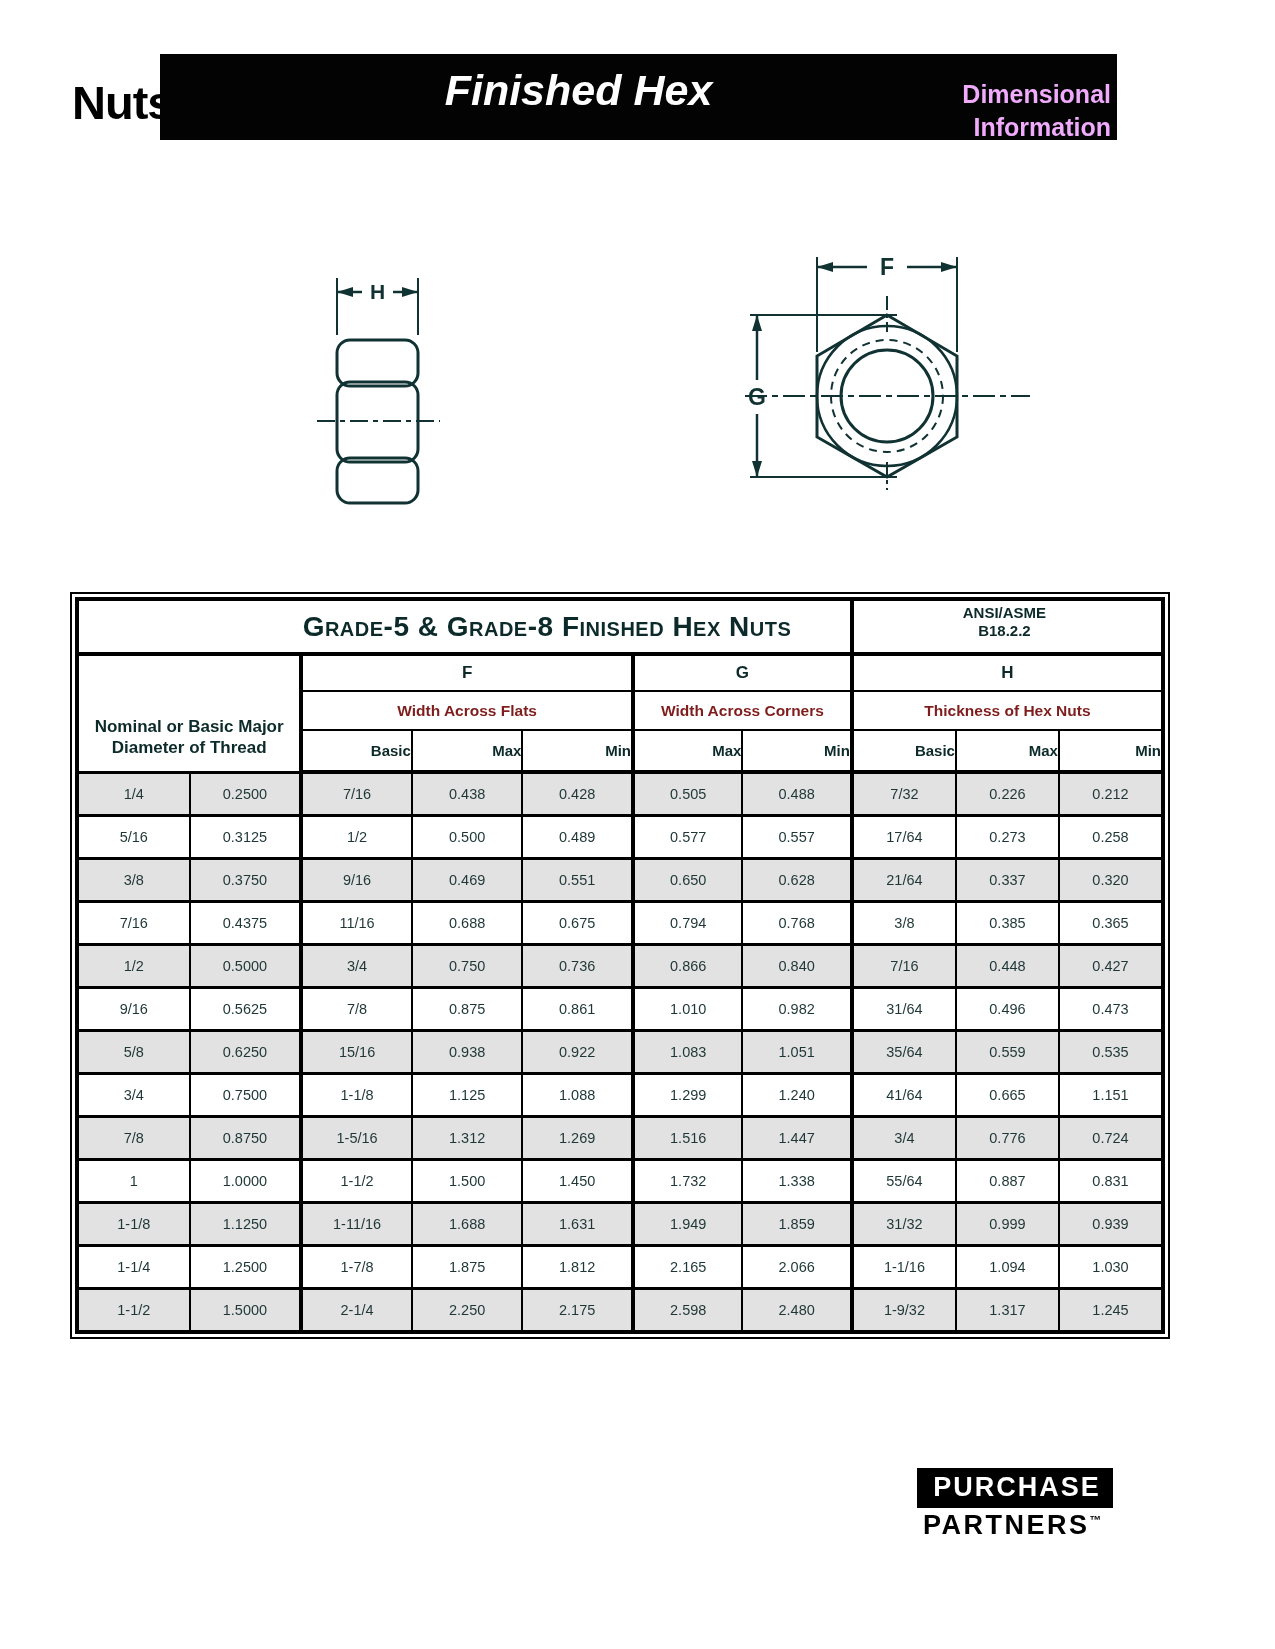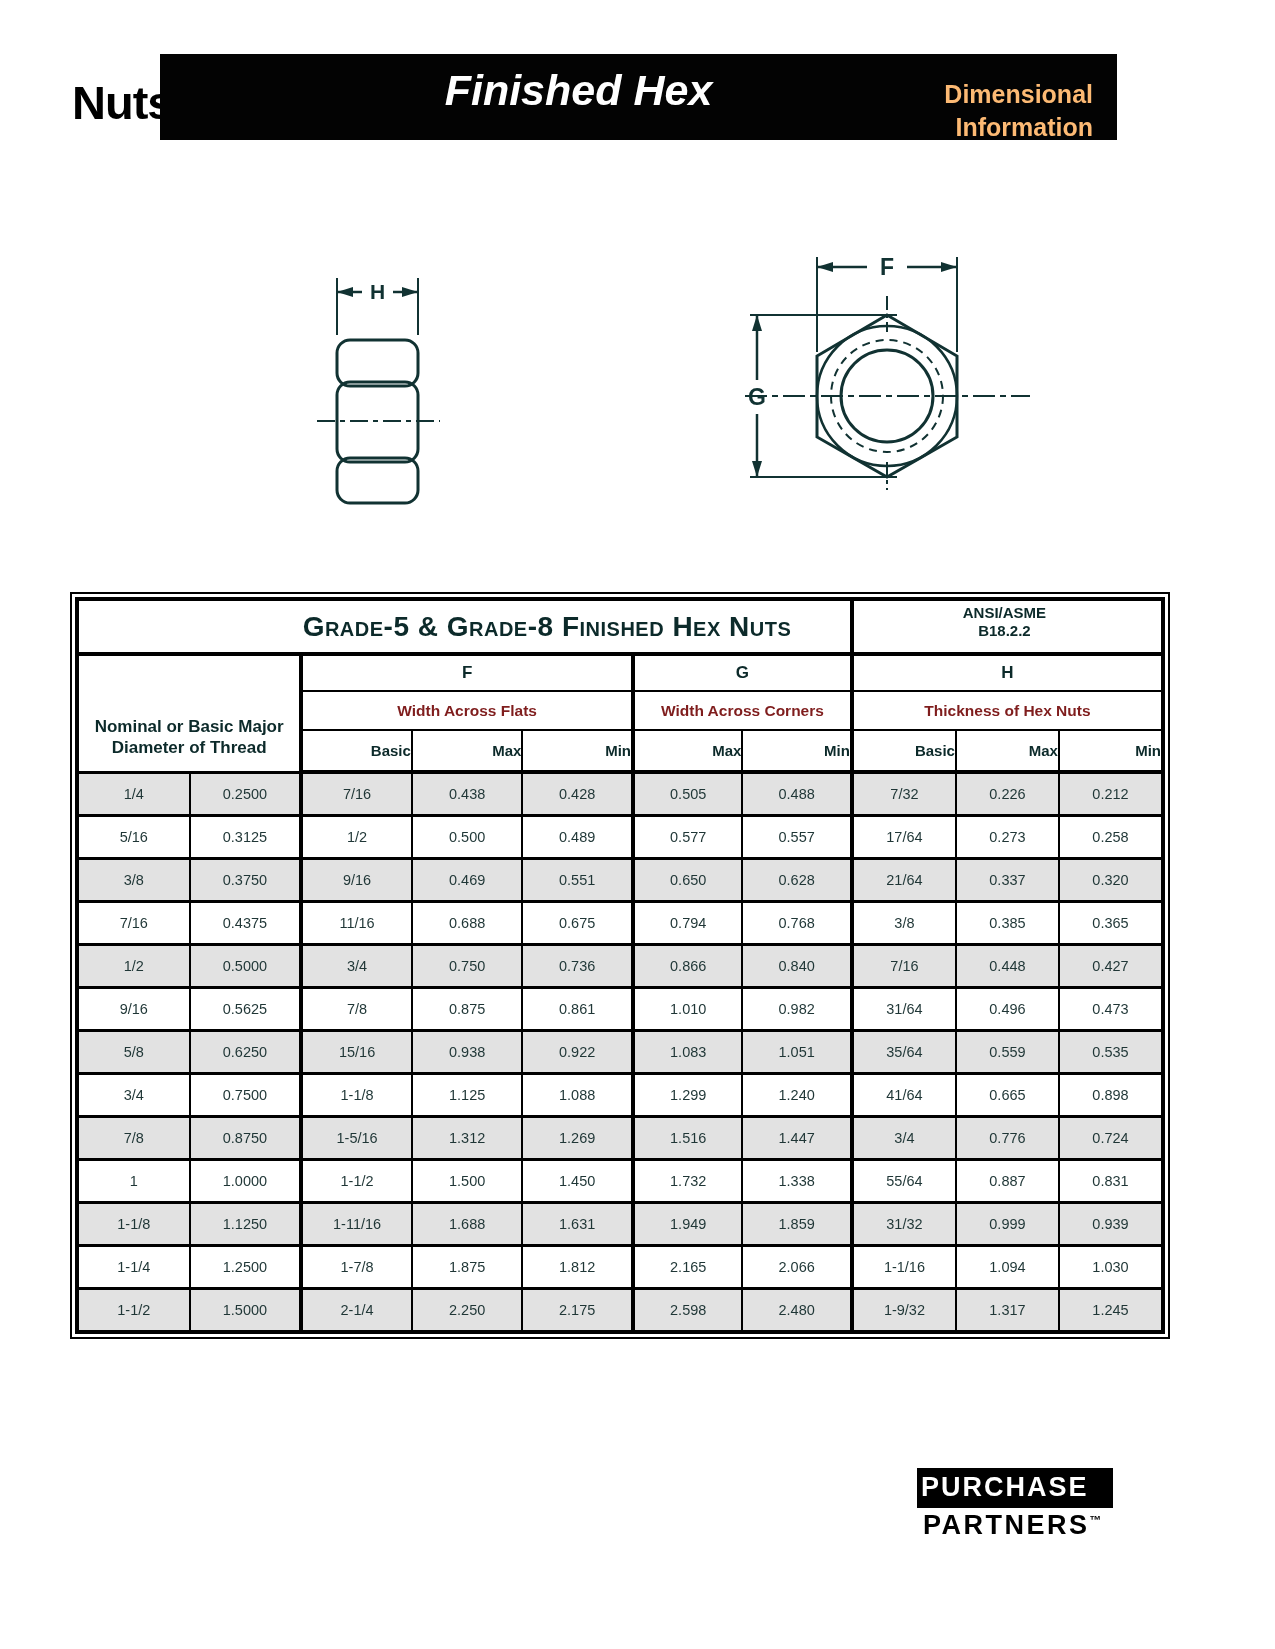--- a/index.html
+++ b/index.html
@@ -14,21 +14,21 @@
   }
   .banner{
     position:absolute;left:160px;top:54px;width:957px;height:86px;background:#030303;
   }
   .banner-title{
     position:absolute;left:0;right:120px;top:0;bottom:14px;
     display:flex;align-items:center;justify-content:center;
     color:#fff;font-size:43px;font-weight:bold;font-style:italic;letter-spacing:0px;
   }
   .banner-right{
-    position:absolute;right:24px;top:24px;text-align:right;color:#fdba74;
+    position:absolute;right:6px;top:24px;text-align:right;color:#f0abfc;
     font-size:25px;font-weight:bold;line-height:1.32;
   }
   
   .svg-abs{position:absolute;}
   .dimtext{font-family:"Liberation Sans",sans-serif;font-weight:bold;fill:#113232;}
   
   .spec-table-wrap{
     position:absolute;left:70px;top:592px;width:1086px;
     border:7px double #000;background:#fff;
   }
@@ -52,21 +52,21 @@
   }
   tr.letter-row th{height:34px;font-size:17px;font-weight:bold;color:#0c2a2a;}
   tr.name-row th{height:37px;font-size:15.5px;font-weight:bold;color:#7f1d1d;}
   tr.sub-row th{height:39px;font-size:15px;font-weight:bold;border-bottom:4px solid #000;color:#0c2a2a;text-align:right;}
   tr[data-name="table-row"] td{height:40px;font-size:14.5px;border-top:3px solid #000;}
   tr.shaded td{background:#e2e2e2;}
   
   .logo{position:absolute;left:917px;top:1468px;width:196px;}
   .logo-top{
     background:#000;color:#fff;font-weight:bold;font-size:27px;letter-spacing:2px;
-    text-align:left;padding:4px 0 5px 4px;
+    text-align:center;padding:4px 0 5px 4px;
   }
   .logo-bottom{
     color:#000;font-weight:bold;font-size:27px;letter-spacing:2.5px;
     text-align:left;padding:2px 0 0 6px;white-space:nowrap;
   }
   .logo-tm{font-size:12px;vertical-align:super;letter-spacing:0;}
 </style>
 </head>
 <body>
 
@@ -267,21 +267,21 @@
         <tr data-name="table-row">
           <td data-name="table-cell">3/4</td>
           <td data-name="table-cell">0.7500</td>
           <td data-name="table-cell" class="grp">1-1/8</td>
           <td data-name="table-cell">1.125</td>
           <td data-name="table-cell">1.088</td>
           <td data-name="table-cell" class="grp">1.299</td>
           <td data-name="table-cell">1.240</td>
           <td data-name="table-cell" class="grp">41/64</td>
           <td data-name="table-cell">0.665</td>
-          <td data-name="table-cell">0.898</td>
+          <td data-name="table-cell">1.151</td>
         </tr>
         <tr data-name="table-row" class="shaded">
           <td data-name="table-cell">7/8</td>
           <td data-name="table-cell">0.8750</td>
           <td data-name="table-cell" class="grp">1-5/16</td>
           <td data-name="table-cell">1.312</td>
           <td data-name="table-cell">1.269</td>
           <td data-name="table-cell" class="grp">1.516</td>
           <td data-name="table-cell">1.447</td>
           <td data-name="table-cell" class="grp">3/4</td>

